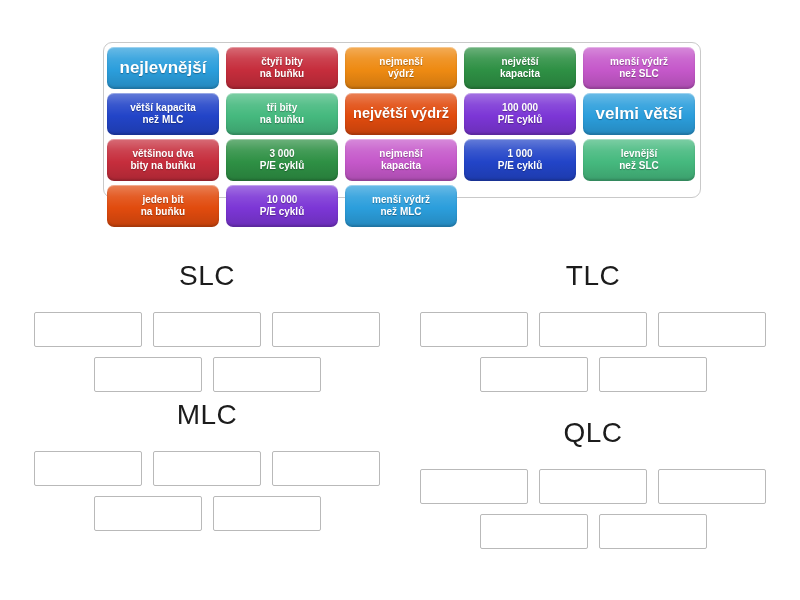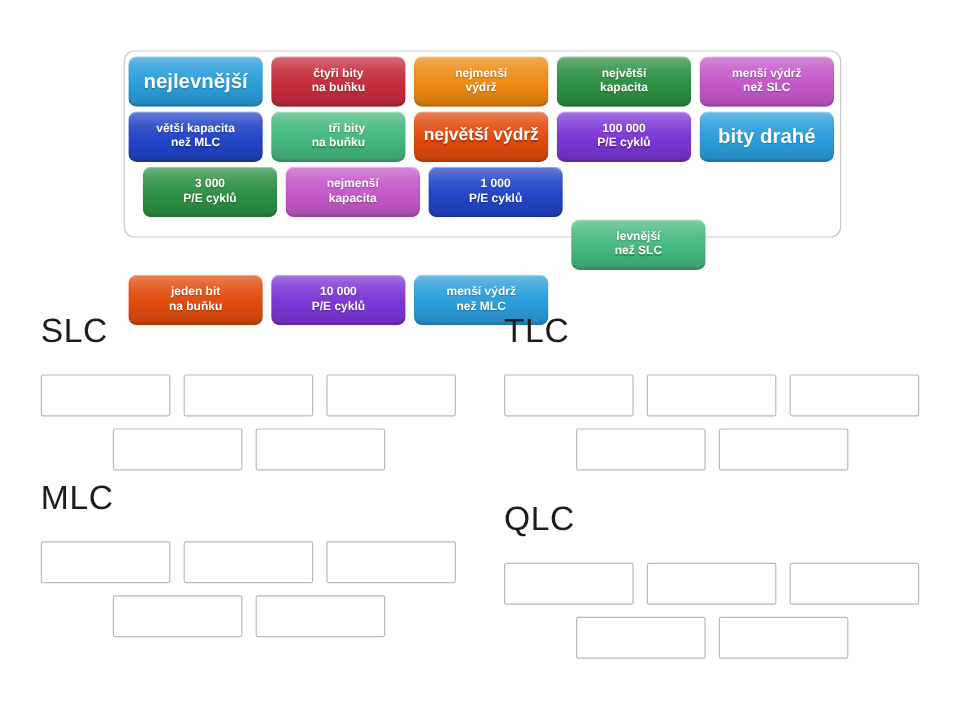--- a/index.html
+++ b/index.html
@@ -54,20 +54,21 @@
                 inset 0 -2px 2px rgba(0,0,0,0.15);
   }
   .tile-lg { font-size: 17px; }
   .tile-md { font-size: 14.5px; }
 
   
   .group { position: absolute; width: 346px; }
   .group-title {
     margin: 0 0 18px 0;
     height: 36px; line-height: 36px;
+    text-align: center;
     font-size: 28px;
     font-weight: 400;
     color: #1c1c1c;
     letter-spacing: 0.5px;
   }
   .slot-row {
     display: flex;
     justify-content: center;
     column-gap: 11px;
     margin-bottom: 10px;
@@ -94,35 +95,37 @@
 na buňku</button>
     <button class="tile" style="background-color: rgb(238, 138, 18);">nejmenší
 výdrž</button>
     <button class="tile" style="background-color: rgb(46, 144, 68);">největší
 kapacita</button>
     <button class="tile" style="background-color: rgb(197, 88, 202);">menší výdrž
 než SLC</button>
 
     <button class="tile" style="background-color: rgb(34, 68, 200);">větší kapacita
 než MLC</button>
-    <button class="tile" style="background-color: rgb(69, 185, 126); text-align: right;">tři bity
+    <button class="tile" style="background-color: rgb(69, 185, 126);">tři bity
 na buňku</button>
     <button class="tile tile-md" style="background-color: rgb(225, 75, 14);">největší výdrž</button>
     <button class="tile" style="background-color: rgb(124, 54, 214);">100 000
 P/E cyklů</button>
-    <button class="tile tile-lg" style="background-color: rgb(43, 158, 220);">bity drahé</button>
+    <button class="tile tile-lg" style="background-color: rgb(43, 158, 220);">velmi větší</button>
 
-    <button class="tile" style="background-color: rgb(46, 144, 68); margin-left: 12px;">3 000
+    <button class="tile" style="background-color: rgb(198, 45, 60);">většinou dva
+bity na buňku</button>
+    <button class="tile" style="background-color: rgb(46, 144, 68);">3 000
 P/E cyklů</button>
     <button class="tile" style="background-color: rgb(197, 88, 202);">nejmenší
 kapacita</button>
     <button class="tile" style="background-color: rgb(34, 68, 200);">1 000
 P/E cyklů</button>
 
-    <button class="tile" style="background-color: rgb(69, 185, 126); margin-top: 44px;">levnější
+    <button class="tile" style="background-color: rgb(69, 185, 126);">levnější
 než SLC</button>
     <button class="tile" style="background-color: rgb(225, 75, 14);">jeden bit
 na buňku</button>
     <button class="tile" style="background-color: rgb(124, 54, 214);">10 000
 P/E cyklů</button>
     <button class="tile" style="background-color: rgb(43, 158, 220);">menší výdrž
 než MLC</button>
   </div>
 
   <div class="group" id="group-slc">

